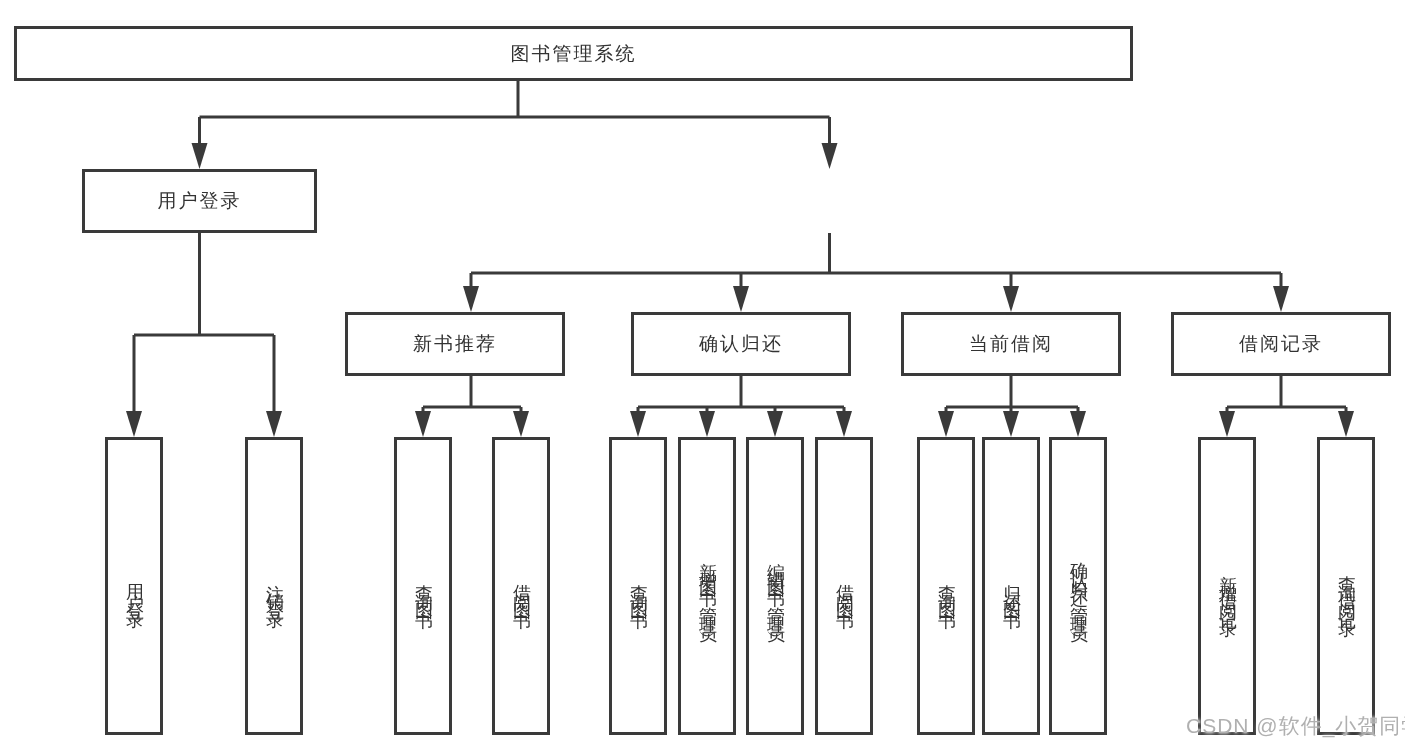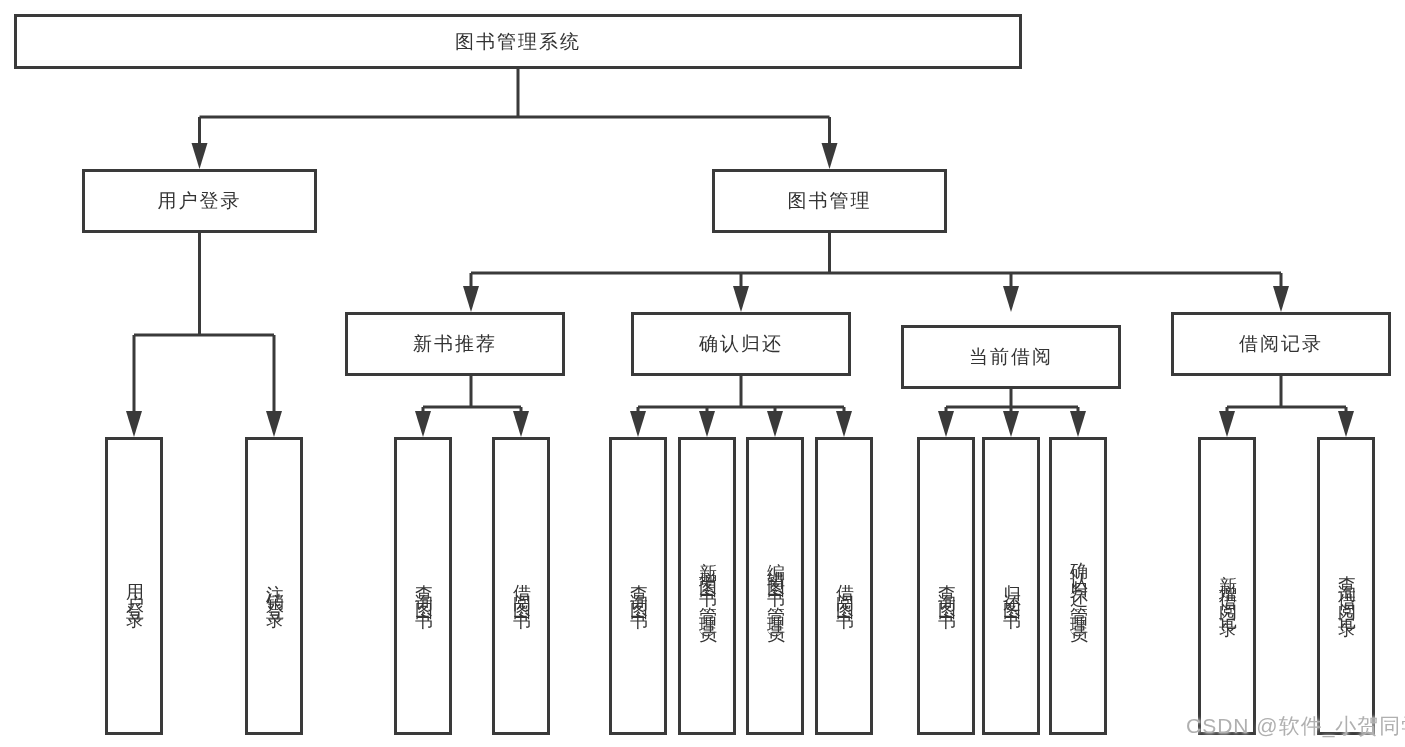--- a/index.html
+++ b/index.html
@@ -14,21 +14,21 @@
   .connectors{position:absolute;left:0;top:0;pointer-events:none;}
   .connectors path{stroke:var(--line,#3a3a3a);stroke-width:3;fill:none;}
   .connectors polygon{fill:var(--line,#3a3a3a);stroke:none;}
   .box{
     position:absolute;box-sizing:border-box;
     border:3px solid var(--line,#3a3a3a);
     background:#fff;
     display:flex;align-items:center;justify-content:center;
     text-align:center;
   }
-  .root{left:14px;top:14px;width:1008px;height:55px;font-size:19px;letter-spacing:2px;}
+  .root{left:14px;top:26px;width:1119px;height:55px;font-size:19px;letter-spacing:2px;}
   .l2{top:169px;width:235px;height:64px;font-size:19px;letter-spacing:2px;}
   .l3{top:312px;width:220px;height:64px;font-size:19px;letter-spacing:2px;}
   .vbox{
     top:437px;width:58px;height:298px;
     writing-mode:vertical-rl;text-orientation:mixed;
     font-size:18px;letter-spacing:9px;line-height:1.1;
     padding-top:4px;
   }
   .watermark{
     position:absolute;left:1186px;top:712px;
@@ -89,25 +89,24 @@
     <g>
       <path d="M1281,376 V407 M1227,407 H1346 M1227,407 V413 M1346,407 V413"></path>
       <polygon points="1219,411 1235,411 1227,437"></polygon>
       <polygon points="1338,411 1354,411 1346,437"></polygon>
     </g>
   </svg>
 
   <div class="box root">图书管理系统</div>
 
   <div class="box l2" style="left:82px;">用户登录</div>
-  <div class="box l2" style="left:712px;">图书管理</div>
 
   <div class="box l3" style="left:345px;">新书推荐</div>
   <div class="box l3" style="left:631px;">确认归还</div>
-  <div class="box l3" style="left:901px;margin-top:13px;">当前借阅</div>
+  <div class="box l3" style="left:901px;">当前借阅</div>
   <div class="box l3" style="left:1171px;text-align:center;">借阅记录</div>
 
   <div class="box vbox" style="left:105px;">用户登录</div>
   <div class="box vbox" style="left:245px;">注销登录</div>
 
   <div class="box vbox" style="left:394px;">查询图书</div>
   <div class="box vbox" style="left:492px;">借阅图书</div>
 
   <div class="box vbox" style="left:609px;">查询图书</div>
   <div class="box vbox" style="left:678px;">新增图书（管理员）</div>

